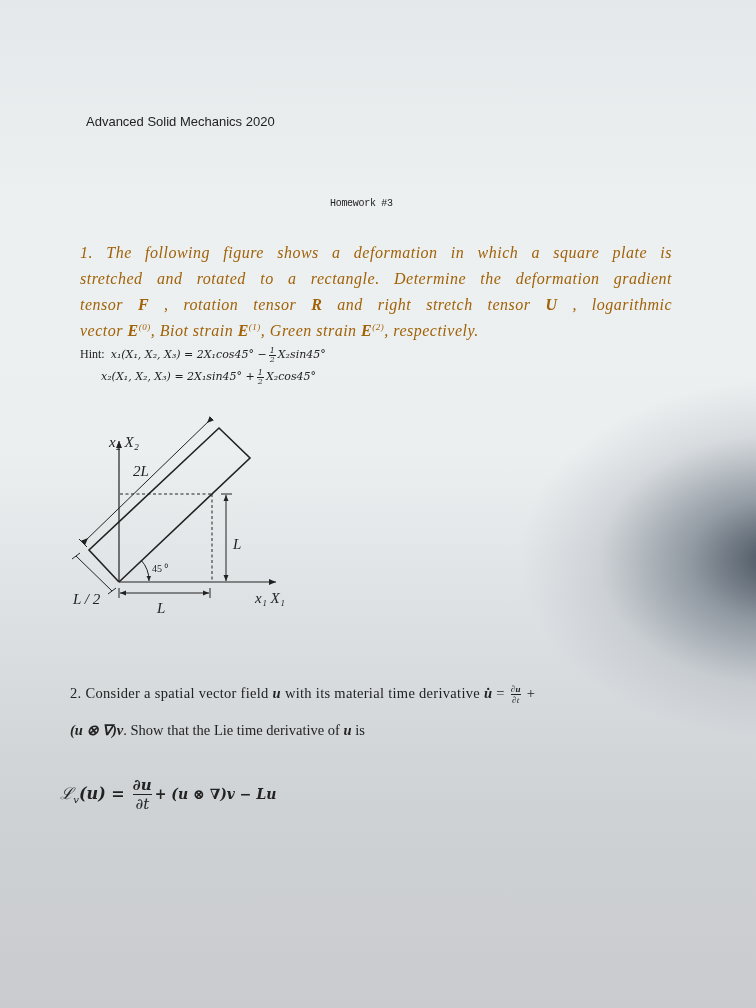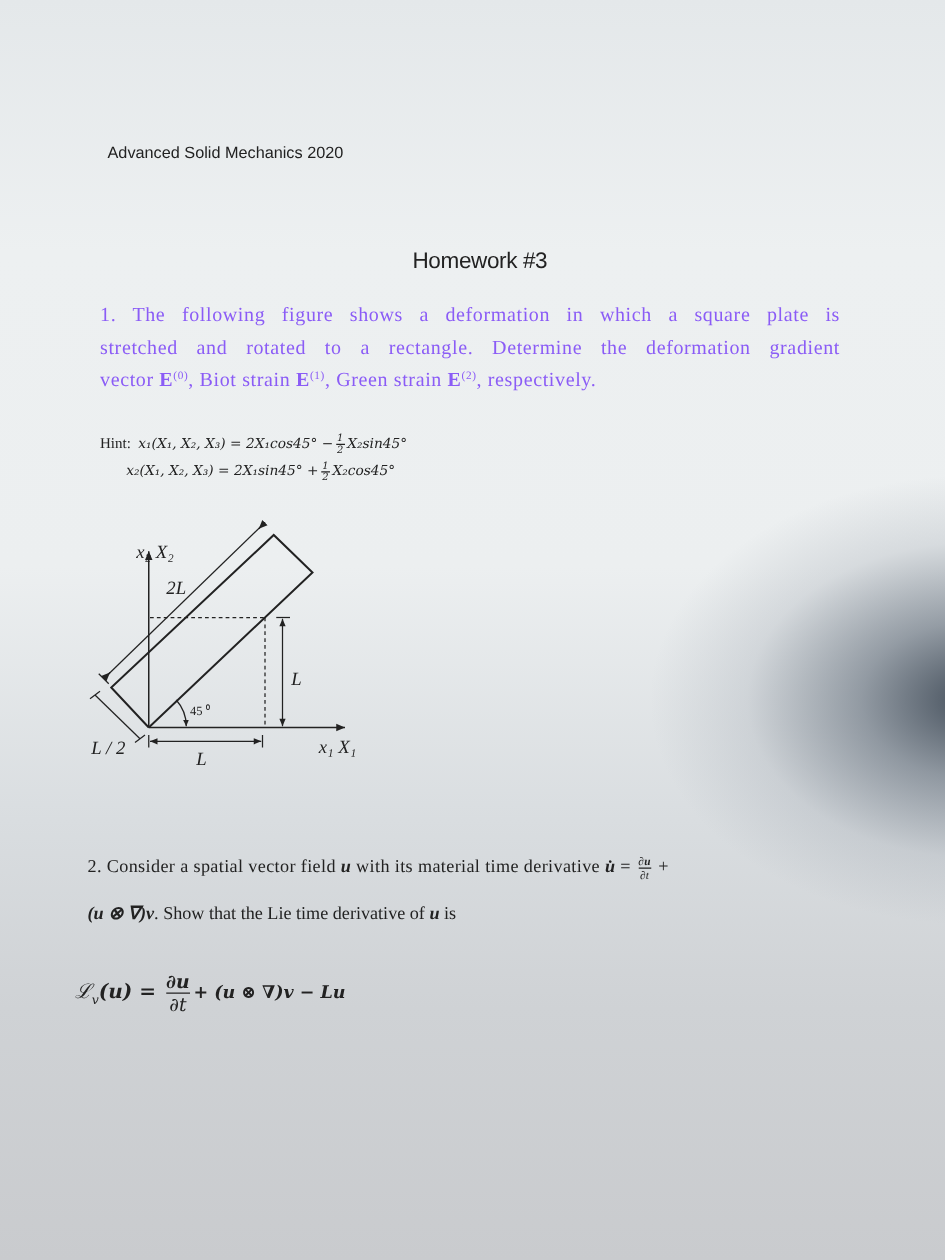--- a/index.html
+++ b/index.html
@@ -6,22 +6,22 @@
     body {
       width: 756px; height: 1008px; overflow: hidden; position: relative;
       background:
         radial-gradient(ellipse 260px 180px at 780px 560px, rgba(40,52,66,0.85) 0%, rgba(80,92,106,0.55) 35%, rgba(150,158,168,0.25) 70%, rgba(200,205,210,0) 100%),
         linear-gradient(180deg, #e4e8ea 0%, #edf0f1 20%, #eceff0 45%, #d9dde0 65%, #cfd2d5 80%, #c9cbce 100%);
       font-family: "Liberation Serif", serif;
       color: #1b1d20;
     }
     .abs { position: absolute; white-space: nowrap; }
     .course { left: 86px; top: 114px; font-family: "Liberation Sans", sans-serif; font-size: 13px; color: #222; }
-    .hw { left: 330px; top: 198px; font-family: Liberation Sans, sans-serif; font-size: 18px; color: #222; letter-spacing: -0.3px; }
-    .p1 { left: 80px; top: 240px; width: 592px; font-size: 16px; line-height: 26px; letter-spacing: 0.5px; color: #8b5cf6; }
+    .hw { left: 330px; top: 198px; font-family: Liberation Mono, monospace; font-size: 10px; color: #222; letter-spacing: -0.3px; }
+    .p1 { left: 80px; top: 240px; width: 592px; font-size: 16px; line-height: 26px; letter-spacing: 0.5px; color: #a16207; font-style: italic; }
     .p1 .line { display: block; text-align: justify; text-align-last: justify; }
     .p1 .line.last { text-align-last: left; }
     .bold { font-weight: bold; }
     sup { font-size: 9px; vertical-align: 6px; line-height: 0; }
     .hint { left: 80px; top: 343px; font-size: 12px; line-height: 22px; color: #222; }
     .hint .eq { display: block; font-style: italic; font-family: "DejaVu Serif", serif; font-size: 11px; }
     .hint .eq.indent { padding-left: 21px; }
     .hint .lbl { font-style: normal; font-family: "Liberation Serif", serif; font-size: 12px; margin-right: 6px; }
     .frac { display: inline-block; vertical-align: middle; text-align: center; font-size: 8px; line-height: 8px; margin: 0 2px; }
     .frac span { display: block; }
@@ -41,20 +41,21 @@
   </style>
 </head>
 <body>
 
 <div class="abs course">Advanced Solid Mechanics 2020</div>
 <div class="abs hw">Homework #3</div>
 
 <div class="abs p1">
   <span class="line"><span>1.</span> <span>The following figure shows a deformation in which a square plate is</span></span>
   <span class="line">stretched and rotated to a rectangle. Determine the deformation gradient</span>
+  <span class="line"><span>tensor </span><span class="bold">F</span><span> , rotation tensor </span><span class="bold">R</span><span> and right stretch tensor </span><span class="bold">U</span><span> , logarithmic</span></span>
   <span class="line last"><span>vector </span><span class="bold">E</span><sup>(0)</sup><span>, Biot strain </span><span class="bold">E</span><sup>(1)</sup><span>, Green strain </span><span class="bold">E</span><sup>(2)</sup><span>, respectively.</span></span>
 </div>
 
 <div class="abs hint">
   <span class="eq"><span class="lbl">Hint:</span><span>x₁(X₁, X₂, X₃) = 2X₁cos45° −</span><span class="frac"><span class="num">1</span><span>2</span></span><span>X₂sin45°</span></span>
   <span class="eq indent"><span>x₂(X₁, X₂, X₃) = 2X₁sin45° +</span><span class="frac"><span class="num">1</span><span>2</span></span><span>X₂cos45°</span></span>
 </div>
 
 <svg class="diagram" width="756" height="1008">
   <defs>

